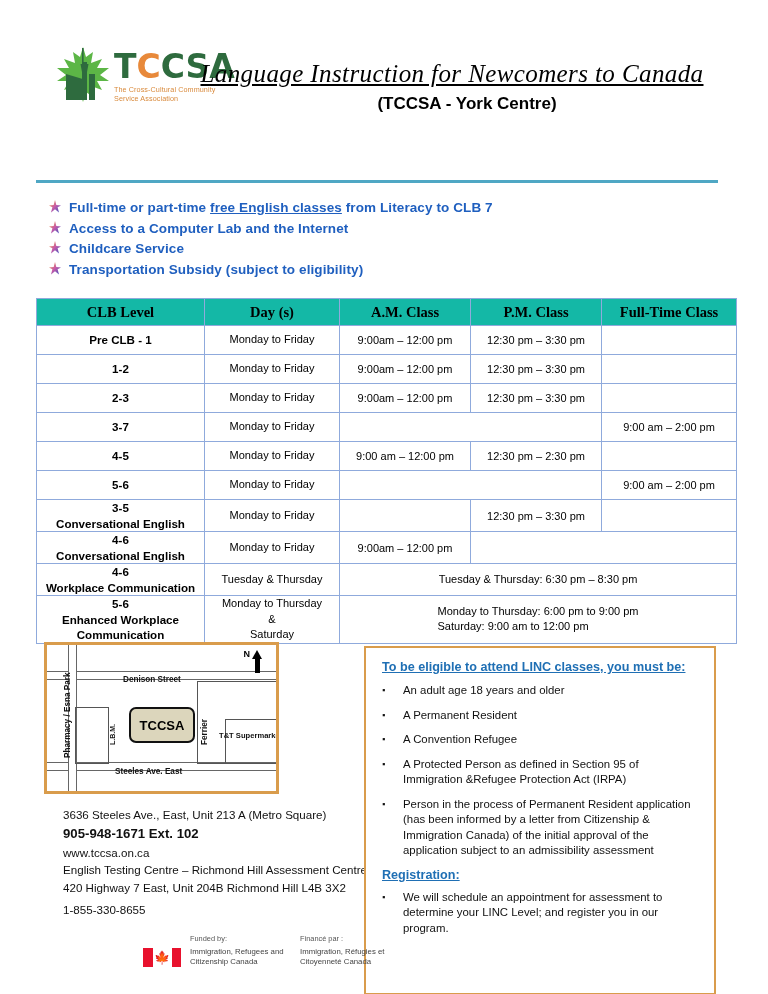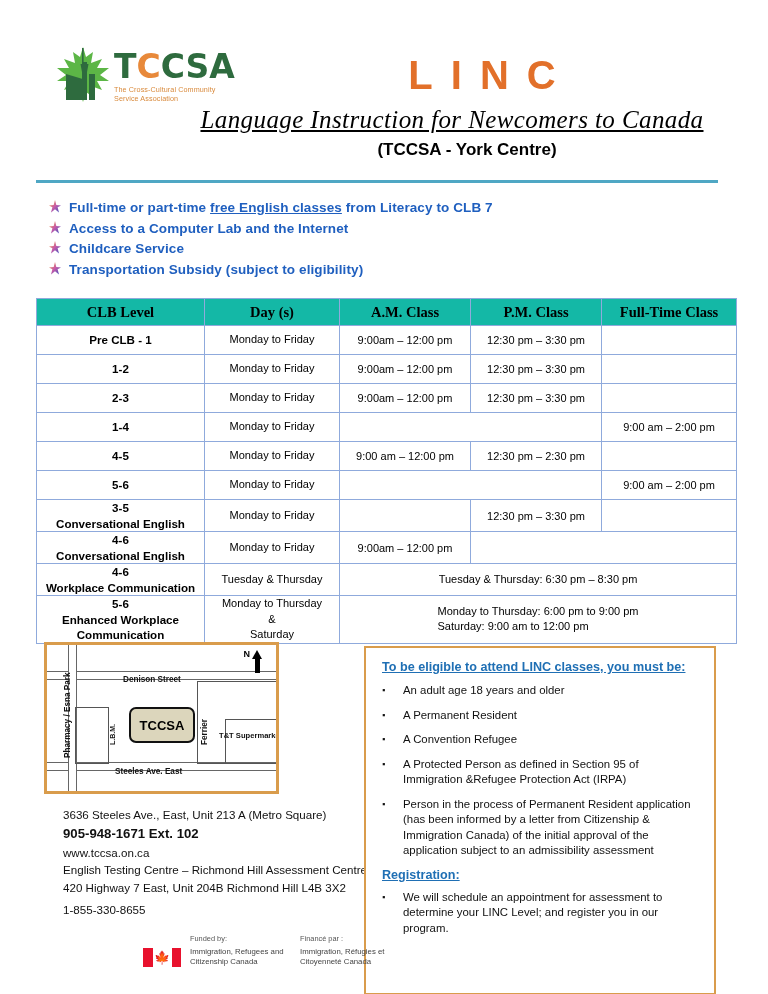--- a/index.html
+++ b/index.html
@@ -381,21 +381,20 @@
       <path d="M28.5 20 L36.5 20 L35 28 L30 28 Z" fill="#2E6B3E"></path>
       <rect x="37" y="30" width="6" height="26" fill="#2E6B3E"></rect>
     </svg>
     <div class="logo-text">
       <div class="logo-title"><span>T</span><span class="c-orange">C</span><span>CSA</span></div>
       <div class="logo-tag">The Cross-Cultural Community Service Association</div>
     </div>
   </div>
 
   <div class="title-block">
-    <div class="linc">LINC</div>
     <div class="subtitle-script">Language Instruction for Newcomers to Canada</div>
     <div class="subtitle-paren">(TCCSA - York Centre)</div>
   </div>
 </div>
 
 <div class="rule"></div>
 
 <div class="features">
 
   <div class="feature-row">
@@ -480,21 +479,21 @@
         </td>
         <td class="multiline">
           <div>Monday to Friday</div>
         </td>
         <td>9:00am – 12:00 pm</td>
         <td>12:30 pm – 3:30 pm</td>
         <td></td>
       </tr>
       <tr>
         <td class="lvl multiline">
-          <div>1-4</div>
+          <div>3-7</div>
         </td>
         <td class="multiline">
           <div>Monday to Friday</div>
         </td>
         <td colspan="2"></td>
         <td>9:00 am – 2:00 pm</td>
       </tr>
       <tr>
         <td class="lvl multiline">
           <div>4-5</div>

